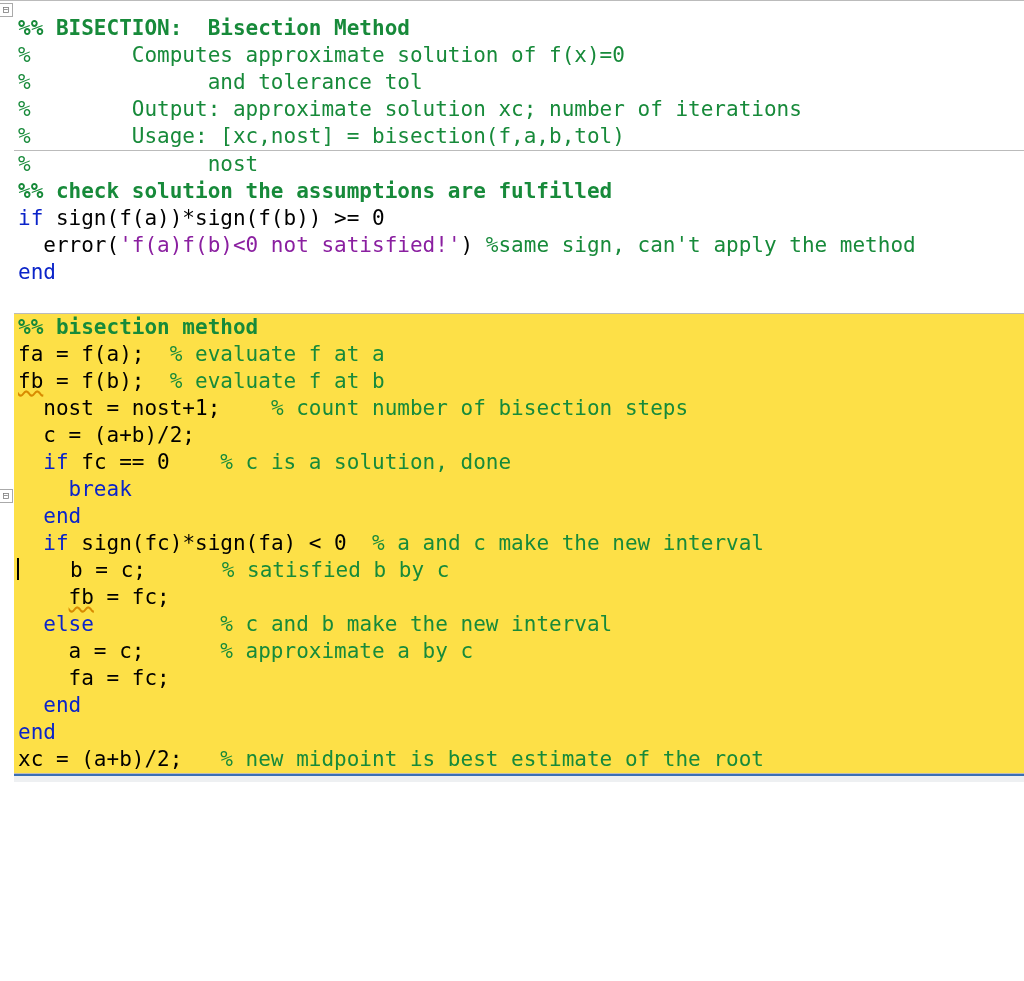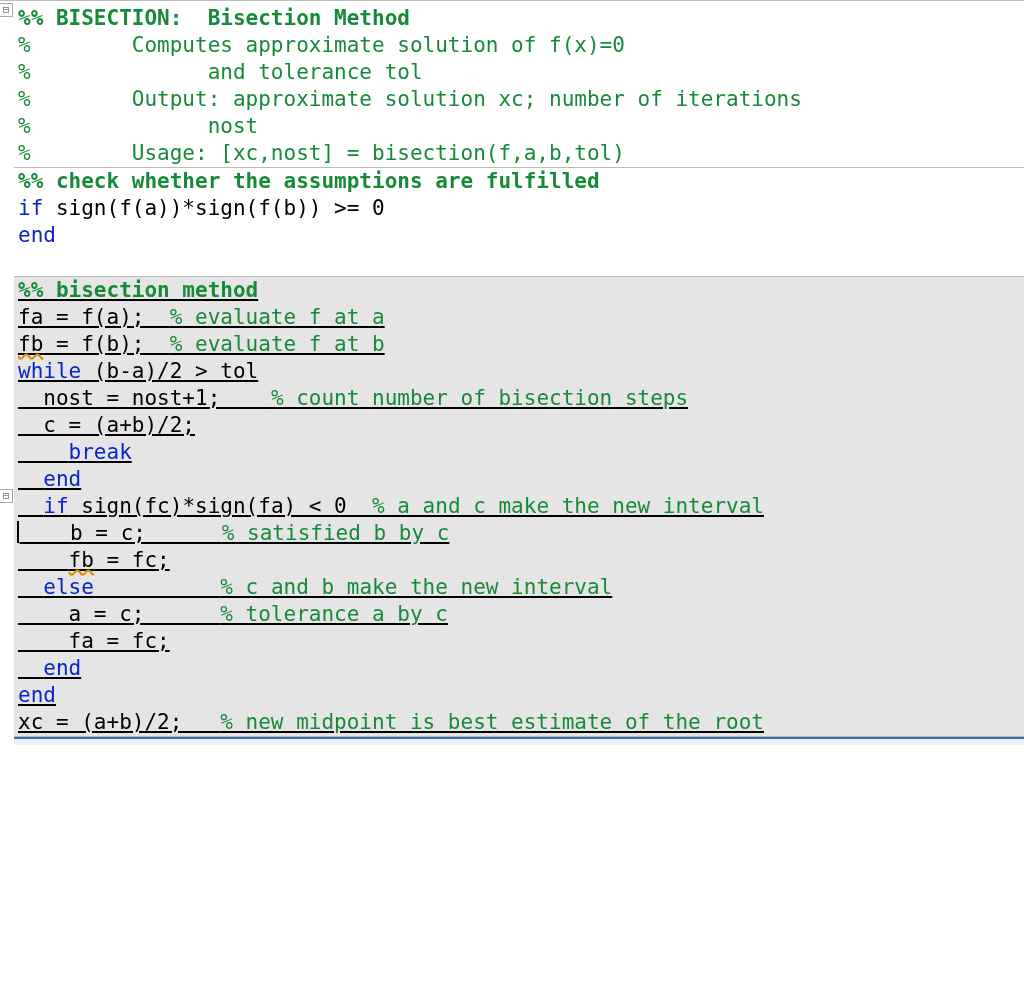--- a/index.html
+++ b/index.html
@@ -40,30 +40,29 @@
     background: #fff;
     border: 1px solid #aaa;
     box-sizing: border-box;
     cursor: pointer;
   }
   .fold.f1 { top: 2px; }
   .fold.f2 { top: 488px; }
   .code-area {
     position: absolute;
     left: 14px;
-    top: 4px;
+    top: 14px;
     right: 0;
   }
   .line { white-space: pre; padding-left: 4px; }
   .section-hr {
     border-bottom: 1px solid #bbb;
   }
   .highlight {
-    background: #e5e5e5;
-    text-decoration: underline;
+    background: #fde047;
   }
   .bottom-hr {
     border-top: 2px solid #3b6fb5;
     height: 6px;
     background: #eef0f2;
   }
 
   
   .cm  { color: #178a3a; text-align: center; }           
   .cmb { color: #178a3a; font-weight: bold; } 
@@ -96,41 +95,42 @@
     <div class="fold f1">⊟</div>
     <div class="fold f2">⊟</div>
   </div>
 
   <div class="code-area">
 
     <div class="line"><span class="cmb">%% BISECTION:  Bisection Method</span></div>
     <div class="line"><span class="cm">%        Computes approximate solution of f(x)=0</span></div>
     <div class="line"><span class="cm">%              and tolerance tol</span></div>
     <div class="line"><span class="cm">%        Output: approximate solution xc; number of iterations</span></div>
+    <div class="line section-hr"><span class="cm">%        Usage: [xc,nost] = bisection(f,a,b,tol)</span></div>
     <div class="line"><span class="cm">%              nost</span></div>
-    <div class="line section-hr"><span class="cm">%        Usage: [xc,nost] = bisection(f,a,b,tol)</span></div>
 
-    <div class="line"><span class="cmb">%% check whether the assumptions are fulfilled</span></div>
+    <div class="line"><span class="cmb">%% check solution the assumptions are fulfilled</span></div>
     <div class="line"><span class="kw">if</span><span class="pl"> sign(f(a))*sign(f(b)) &gt;= 0</span></div>
+    <div class="line"><span class="pl">  error(</span><span class="str">'f(a)f(b)&lt;0 not satisfied!'</span><span class="pl">) </span><span class="cm">%same sign, can't apply the method</span></div>
     <div class="line"><span class="kw">end</span></div>
     <div class="line section-hr">&nbsp;</div>
 
     <div class="line highlight"><span class="cmb">%% bisection method</span></div>
     <div class="line highlight"><span class="pl">fa = f(a);  </span><span class="cm">% evaluate f at a</span></div>
     <div class="line highlight"><span class="pl warn">fb</span><span class="pl"> = f(b);  </span><span class="cm">% evaluate f at b</span></div>
-    <div class="line highlight"><span class="kw">while</span><span class="pl"> (b-a)/2 &gt; tol</span></div>
     <div class="line highlight"><span class="pl">  nost = nost+1;    </span><span class="cm">% count number of bisection steps</span></div>
     <div class="line highlight"><span class="pl">  c = (a+b)/2;</span></div>
+    <div class="line highlight"><span class="pl">  </span><span class="kw">if</span><span class="pl"> fc == 0    </span><span class="cm">% c is a solution, done</span></div>
     <div class="line highlight"><span class="pl">    </span><span class="kw">break</span></div>
     <div class="line highlight"><span class="pl">  </span><span class="kw">end</span></div>
     <div class="line highlight"><span class="pl">  </span><span class="kw">if</span><span class="pl"> sign(fc)*sign(fa) &lt; 0  </span><span class="cm">% a and c make the new interval</span></div>
     <div class="line highlight"><span class="pl caret">    </span><span class="pl">b = c;      </span><span class="cm">% satisfied b by c</span></div>
     <div class="line highlight"><span class="pl">    </span><span class="pl warn">fb</span><span class="pl"> = fc;</span></div>
     <div class="line highlight"><span class="pl">  </span><span class="kw">else</span><span class="pl">          </span><span class="cm">% c and b make the new interval</span></div>
-    <div class="line highlight"><span class="pl">    a = c;      </span><span class="cm">% tolerance a by c</span></div>
+    <div class="line highlight"><span class="pl">    a = c;      </span><span class="cm">% approximate a by c</span></div>
     <div class="line highlight"><span class="pl">    fa = fc;</span></div>
     <div class="line highlight"><span class="pl">  </span><span class="kw">end</span></div>
     <div class="line highlight"><span class="kw">end</span></div>
     <div class="line highlight section-hr"><span class="pl">xc = (a+b)/2;   </span><span class="cm">% new midpoint is best estimate of the root</span></div>
 
     <div class="bottom-hr"></div>
   </div>
 </div>
 
 </body></html>

